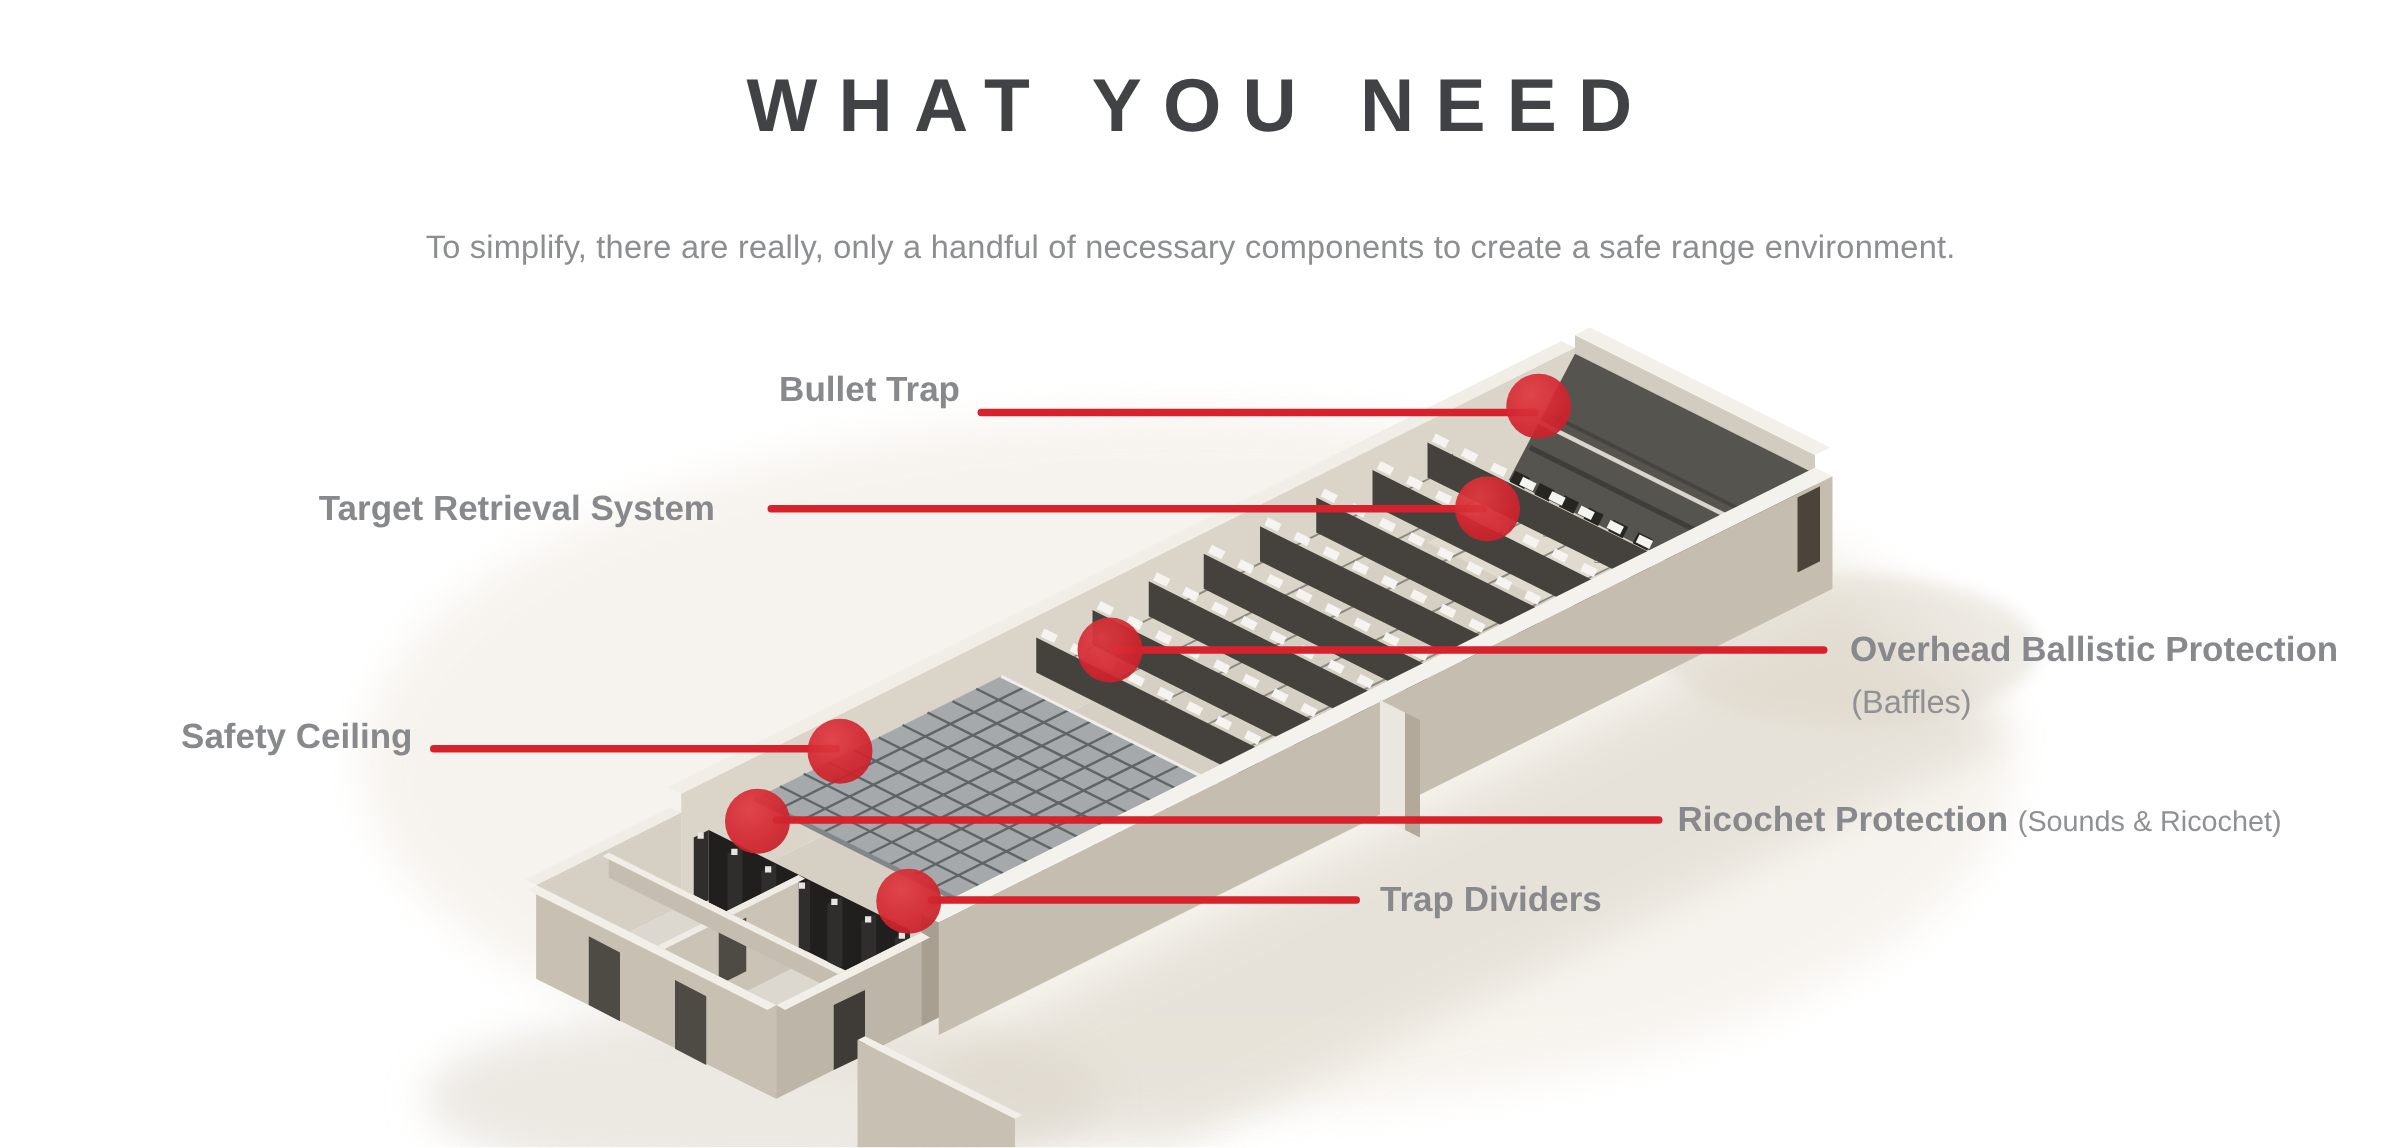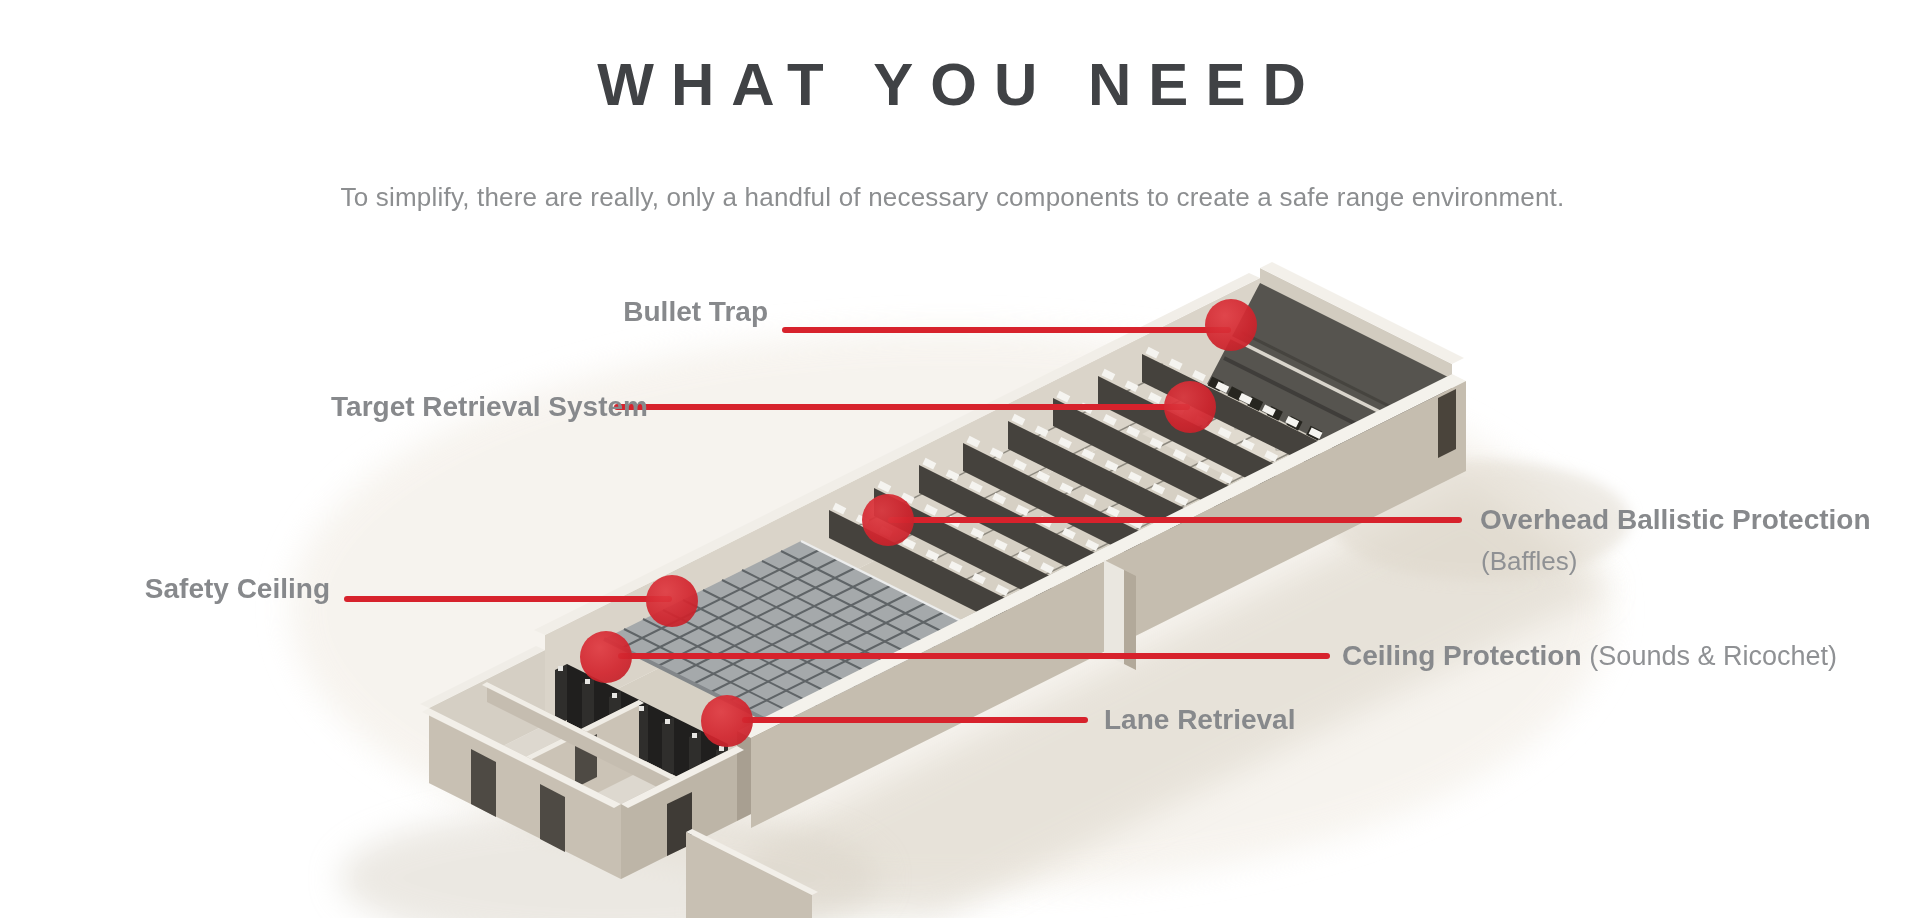--- a/index.html
+++ b/index.html
@@ -37,21 +37,21 @@
     opacity:.93;
   }
   .c-label{
     position:absolute;font-size:28px;font-weight:bold;line-height:34px;
     color:var(--label-gray,#87898c);white-space:nowrap;
   }
   .c-sub{
     position:absolute;font-size:26px;font-weight:400;line-height:32px;
     color:var(--sublabel-gray,#8f9194);white-space:nowrap;
   }
-  .c-sub-inline{font-size:27px;font-weight:400;color:var(--sublabel-gray,#8f9194);}
+  .c-sub-inline{font-size:23px;font-weight:400;color:var(--sublabel-gray,#8f9194);}
 </style>
 </head>
 <body>
 
 <div class="stage">
 
   <div class="page-title">WHAT YOU NEED</div>
   <div class="page-subtitle">To simplify, there are really, only a handful of necessary components to create a safe range environment.</div>
 
   <svg class="illustration" viewBox="0 0 1920 918">
@@ -251,27 +251,27 @@
 
   <div class="c-dot" style="left:1205px;top:299px;"></div>
   <div class="c-dot" style="left:1164px;top:381px;"></div>
   <div class="c-dot" style="left:862px;top:494px;"></div>
   <div class="c-dot" style="left:646px;top:575px;"></div>
   <div class="c-dot" style="left:580px;top:631px;"></div>
   <div class="c-dot" style="left:701px;top:695px;"></div>
 
   <div class="c-label" style="right:1152px;top:295px;">Bullet Trap</div>
 
-  <div class="c-label" style="right:1272px;top:390px;">Target Retrieval System</div>
+  <div class="c-label" style="right:1348px;top:390px;">Target Retrieval System</div>
 
   <div class="c-label" style="left:1480px;top:503px;">Overhead Ballistic Protection</div>
   <div class="c-sub" style="left:1481px;top:545px;">(Baffles)</div>
 
   <div class="c-label" style="right:1590px;top:572px;margin-left:45px;">Safety Ceiling</div>
 
   <div class="c-label" style="left:1342px;top:639px;">
-    <span>Ceiling Protection</span>
+    <span>Ricochet Protection</span>
     <span class="c-sub-inline">(Sounds &amp; Ricochet)</span>
   </div>
 
-  <div class="c-label" style="left:1104px;top:703px;">Lane Retrieval</div>
+  <div class="c-label" style="left:1104px;top:703px;">Trap Dividers</div>
 
 </div>
 
 </body></html>

